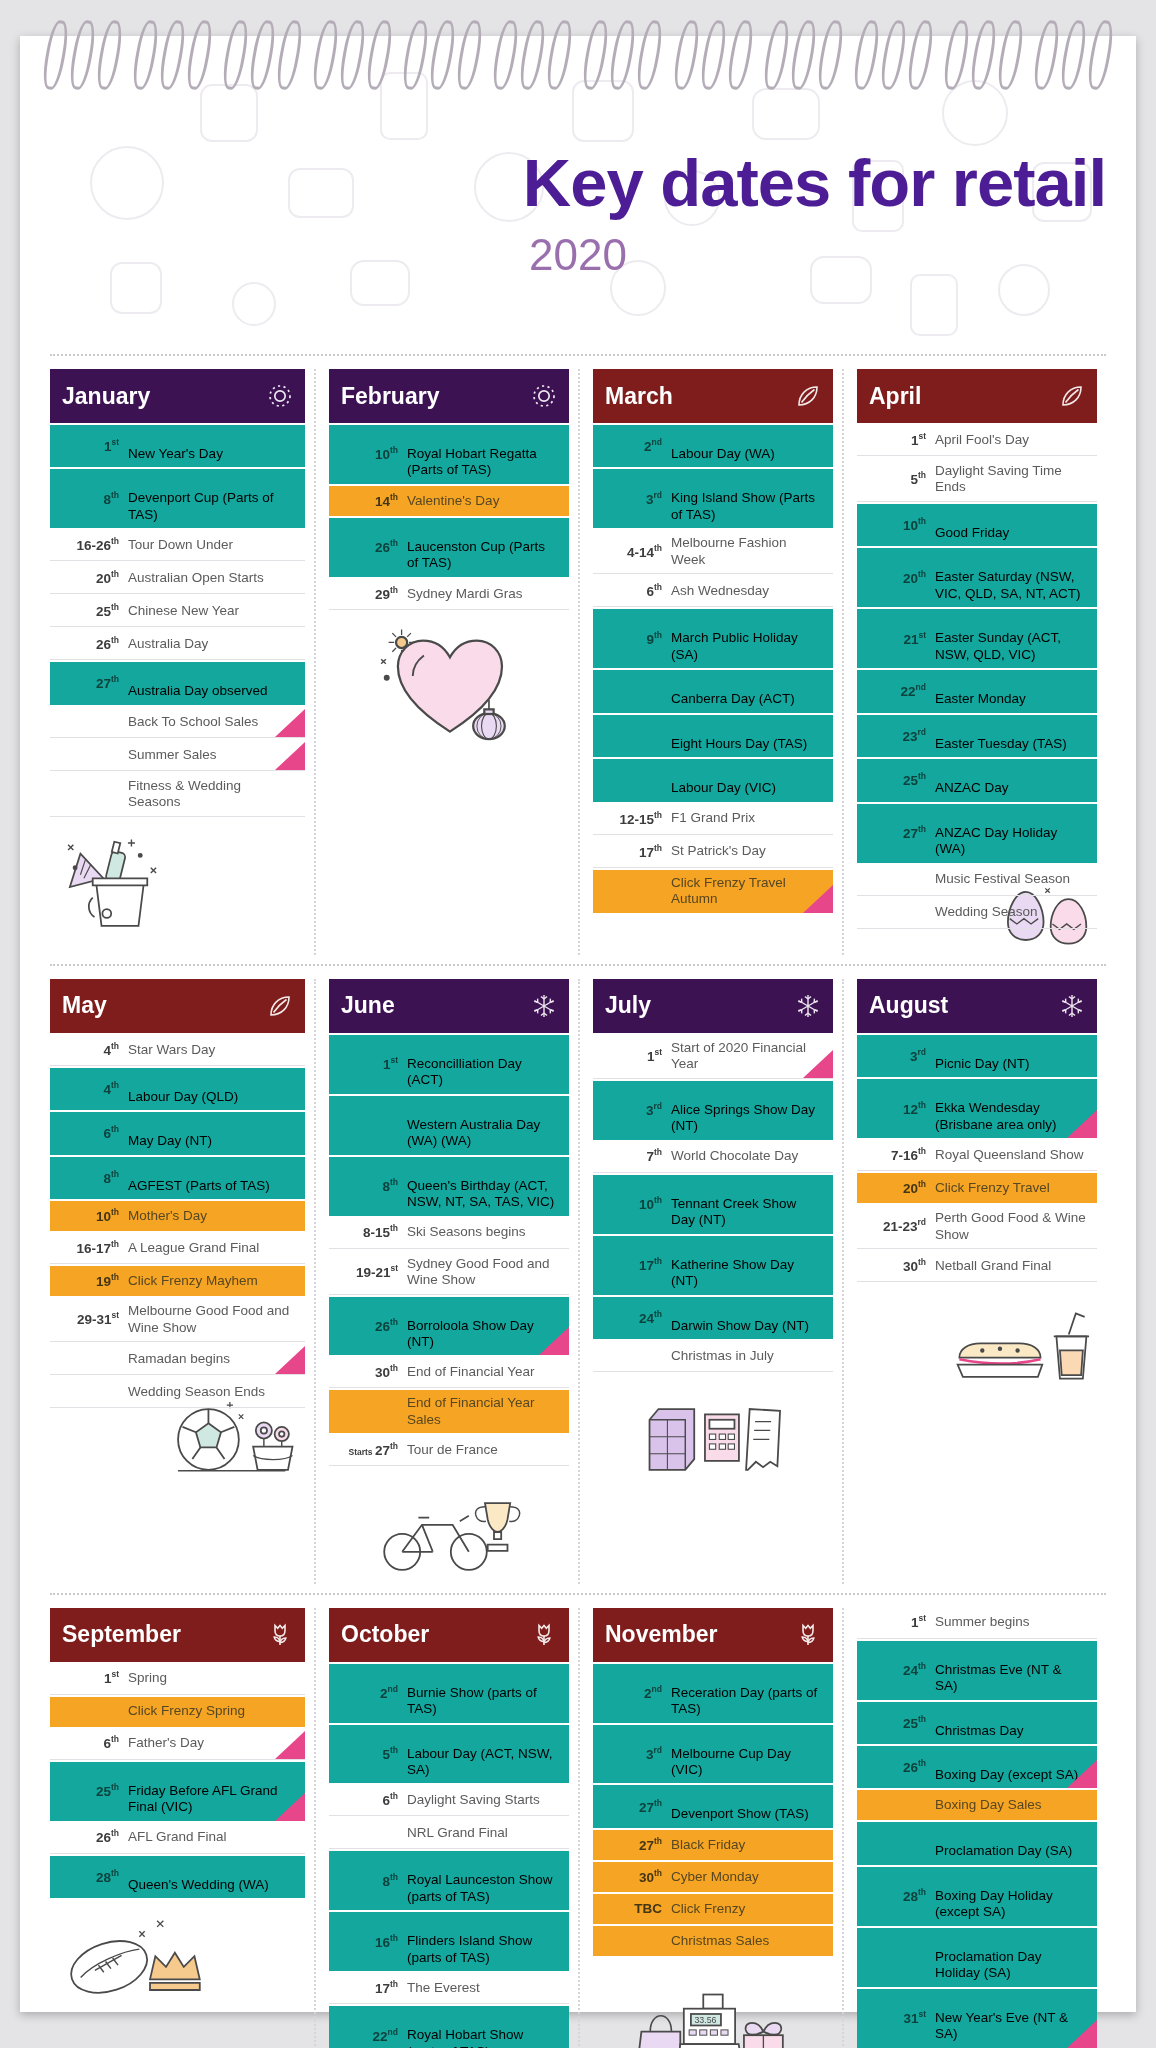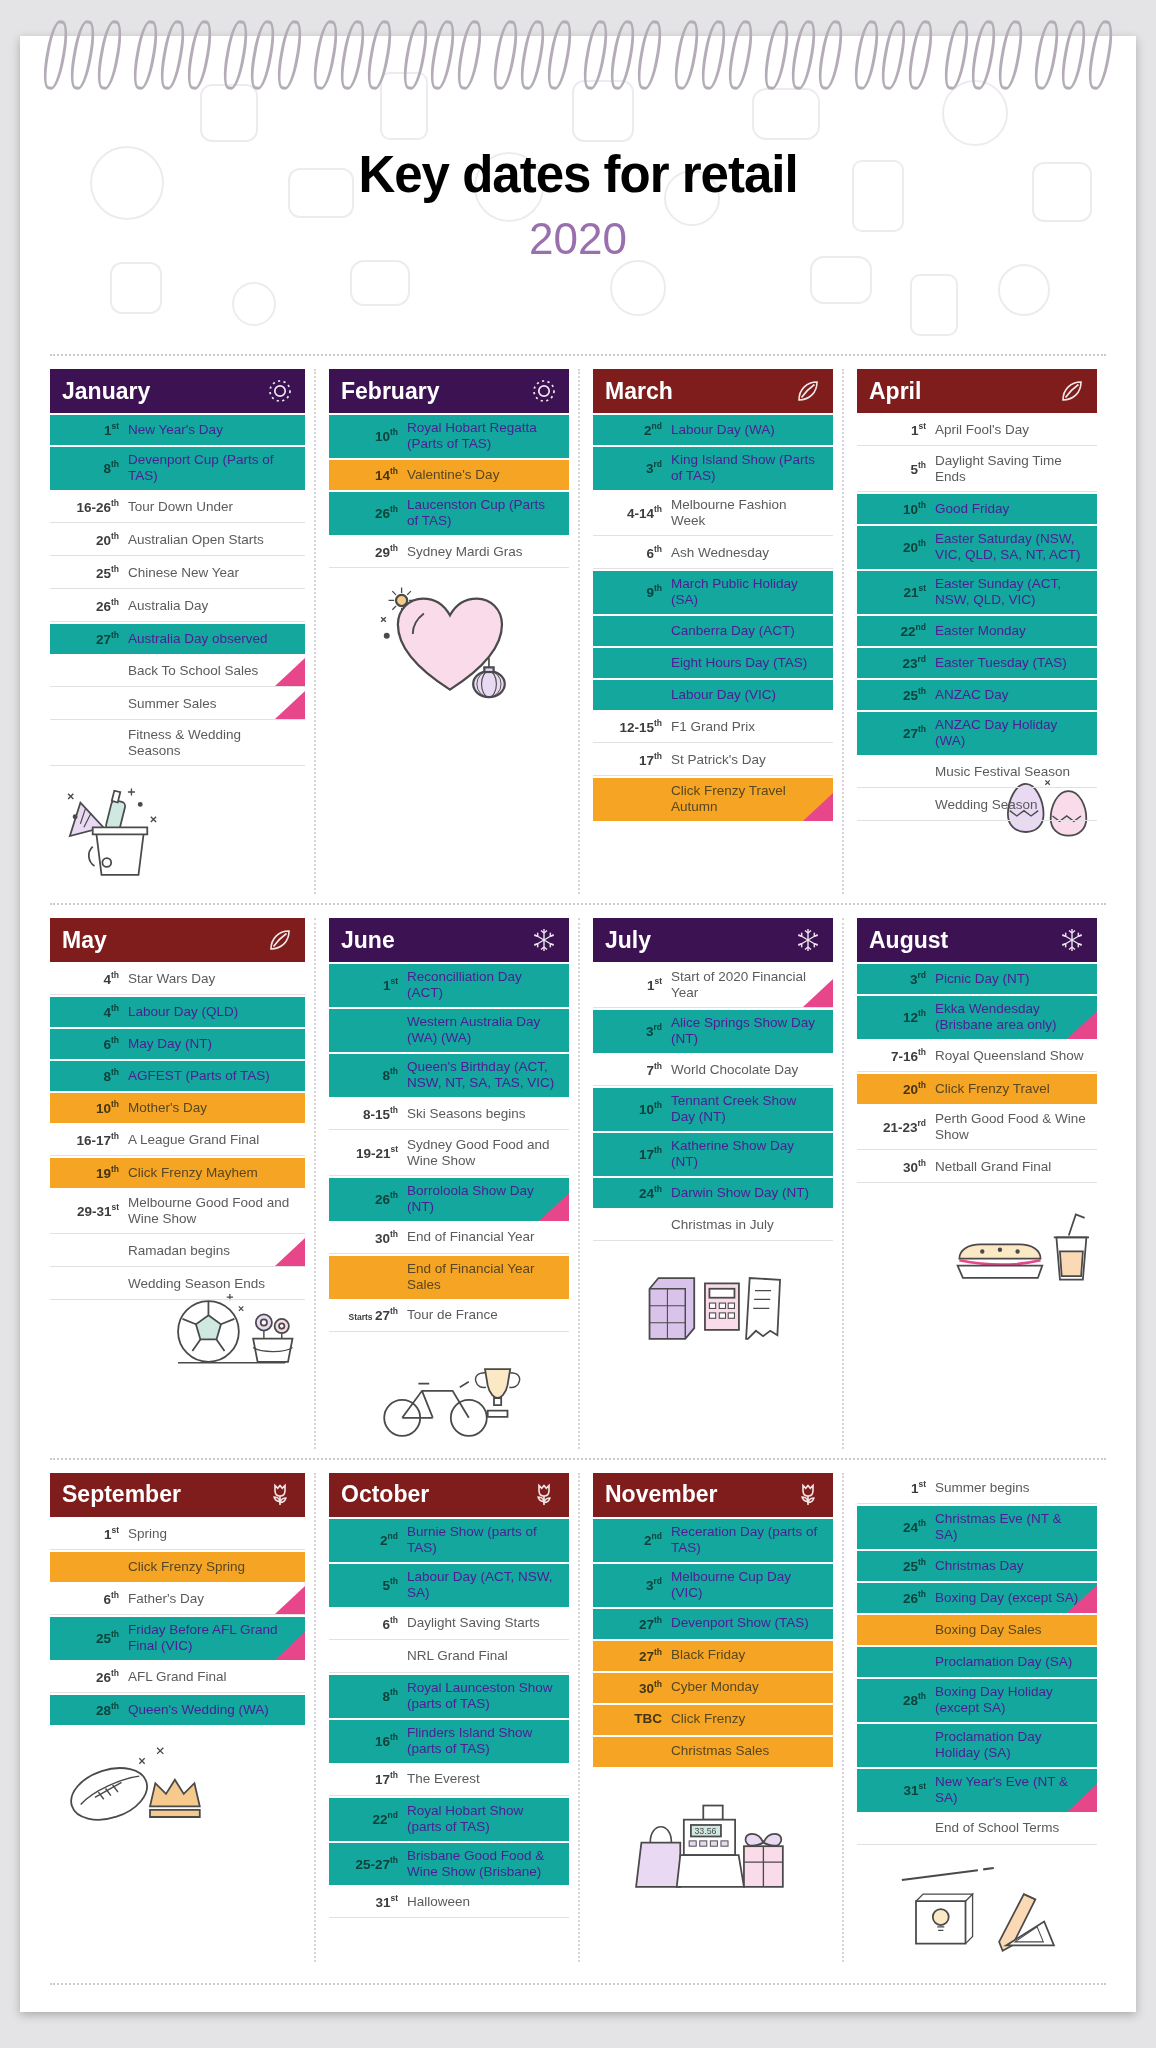--- a/index.html
+++ b/index.html
@@ -10,40 +10,40 @@
   
   .rings{position:absolute;top:-16px;left:26px;right:26px;display:flex;
          justify-content:space-between;z-index:3;}
   .rg{display:flex;gap:8px;}
   .ring{width:13px;height:64px;border:3.5px solid #b4adb8;border-radius:8px/32px;
         transform:rotate(10deg);background:transparent;}
   
   .doodle{position:absolute;border:2px solid #edebef;z-index:0;}
   
   .hd{position:relative;height:318px;text-align:center;box-sizing:border-box;padding-top:112px;}
-  .title{position:relative;z-index:1;font-size:51px;font-weight:bold;color:#000000;
-         letter-spacing:-1px;line-height:1.05;}
+  .title{position:relative;z-index:1;font-size:67px;font-weight:bold;color:#4c1d95;
+         letter-spacing:-1px;line-height:1.05;text-align:right;}
   .year{position:relative;z-index:1;font-size:44px;color:#9a6fae;margin-top:12px;font-weight:normal;}
   
   .mrow{display:grid;grid-template-columns:repeat(4,1fr);border-top:2px dotted #cbc9ce;
         padding:13px 0 9px;}
   #mrow0{min-height:525px;} #mrow1{min-height:452px;} #mrow2{min-height:472px;}
   .panel{display:flex;flex-direction:column;padding:0 9px 4px 13px;border-left:2px dotted #d6d4d9;min-width:0;}
   .panel:first-child{border-left:none;padding-left:0;}
-  .mh{display:flex;align-items:center;justify-content:space-between;height:44px;
+  .mh{display:flex;align-items:center;justify-content:space-between;height:54px;
       padding:0 12px;color:#fff;font-size:23px;font-weight:bold;margin-bottom:2px;flex:0 0 auto;}
   .mh.dark{background:#3c1253;} .mh.light{background:#7f1d1d;}
   .mh .sic{display:flex;opacity:.9;}
   .ev{position:relative;display:flex;align-items:center;margin-bottom:2px;min-height:30px;}
   .date{flex:0 0 78px;text-align:right;padding-right:9px;font-size:13.5px;font-weight:bold;
         color:#3c3c3c;box-sizing:border-box;line-height:1.1;}
   .date sup{font-size:8.5px;vertical-align:super;}
   .date .pre{font-size:8.5px;}
   .lbl{flex:1;font-size:13.5px;line-height:1.22;color:#5b5b5b;padding:5px 10px 5px 0;}
-  .ev.t{background:#13a79d;} .ev.t .lbl{color:#4c1d95;} .ev.t .date{color:#0d423d;}
+  .ev.t{background:#13a79d;} .ev.t .lbl{color:#000000;margin-top:16px;} .ev.t .date{color:#0d423d;}
   .ev.o{background:#f5a423;} .ev.o .lbl{color:#574722;} .ev.o .date{color:#443614;}
   .ev.w{border-bottom:1px solid #e3e0e5;}
   .flag{position:absolute;right:0;bottom:0;width:0;height:0;
         border-bottom:28px solid #e8468b;border-left:30px solid transparent;}
   .illus{margin-top:10px;}
   .ill-left{align-self:flex-start;margin-left:4px;}
   .ill-center{align-self:center;}
   .ill-right{align-self:flex-end;}
   .ill-overlap{margin-top:-48px;}
   .ill-overlap2{margin-top:-26px;}

